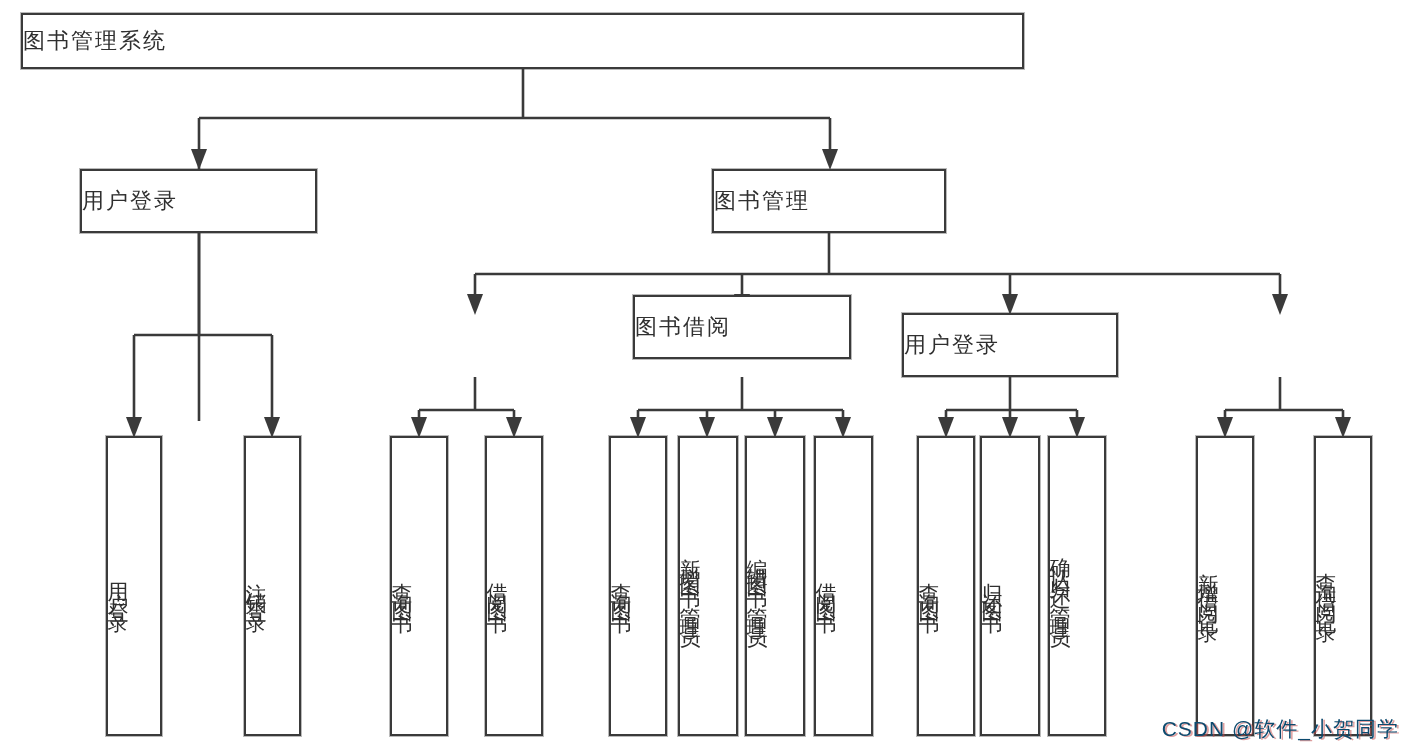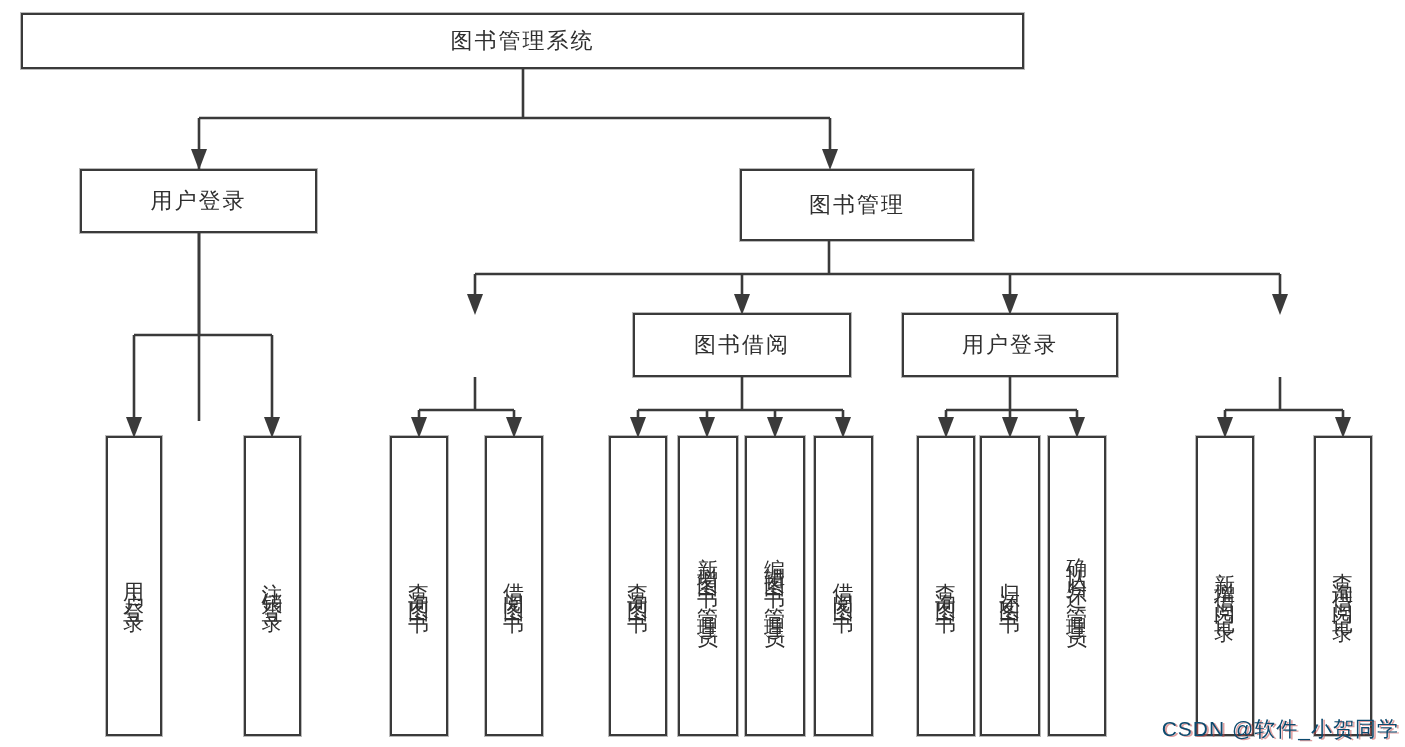--- a/index.html
+++ b/index.html
@@ -10,21 +10,21 @@
     font-family:"Liberation Sans", sans-serif;
     overflow:hidden;
   }
   #wires{position:absolute;left:0;top:0;z-index:1;}
   .node{
     position:absolute;
     box-sizing:border-box;
     background:#ffffff;
     border:2px solid #3a3a3a;
     box-shadow:0 0 0 1px rgba(58,58,58,.35);
-    display:flex;align-items:center;justify-content:center;
+    display:flex;align-items:center;justify-content:flex-start;
     color:#2f2f2f;
     z-index:2;
   }
   .node.h span{
     font-size:22px;
     letter-spacing:2px;
     white-space:nowrap;
   }
   .node.leaf span{
     writing-mode:vertical-rl;
@@ -89,25 +89,25 @@
     </g>
   </svg>
 
   <div class="node h" style="left:21px;top:13px;width:1003px;height:56px">
     <span>图书管理系统</span>
   </div>
 
   <div class="node h" style="left:80px;top:169px;width:237px;height:64px">
     <span>用户登录</span>
   </div>
-  <div class="node h" style="left:740px;top:169px;width:234px;height:72px">
+  <div class="node h" style="left:712px;top:169px;width:234px;height:64px">
     <span>图书管理</span>
   </div>
 
-  <div class="node h" style="left:633px;top:313px;width:218px;height:64px">
+  <div class="node h" style="left:633px;top:295px;width:218px;height:64px">
     <span>图书借阅</span>
   </div>
   <div class="node h" style="left:902px;top:313px;width:216px;height:64px">
     <span>用户登录</span>
   </div>
 
   <div class="node leaf" style="left:106px;top:436px;width:56px;height:300px">
     <span>用户登录</span>
   </div>
   <div class="node leaf" style="left:244px;top:436px;width:57px;height:300px">

